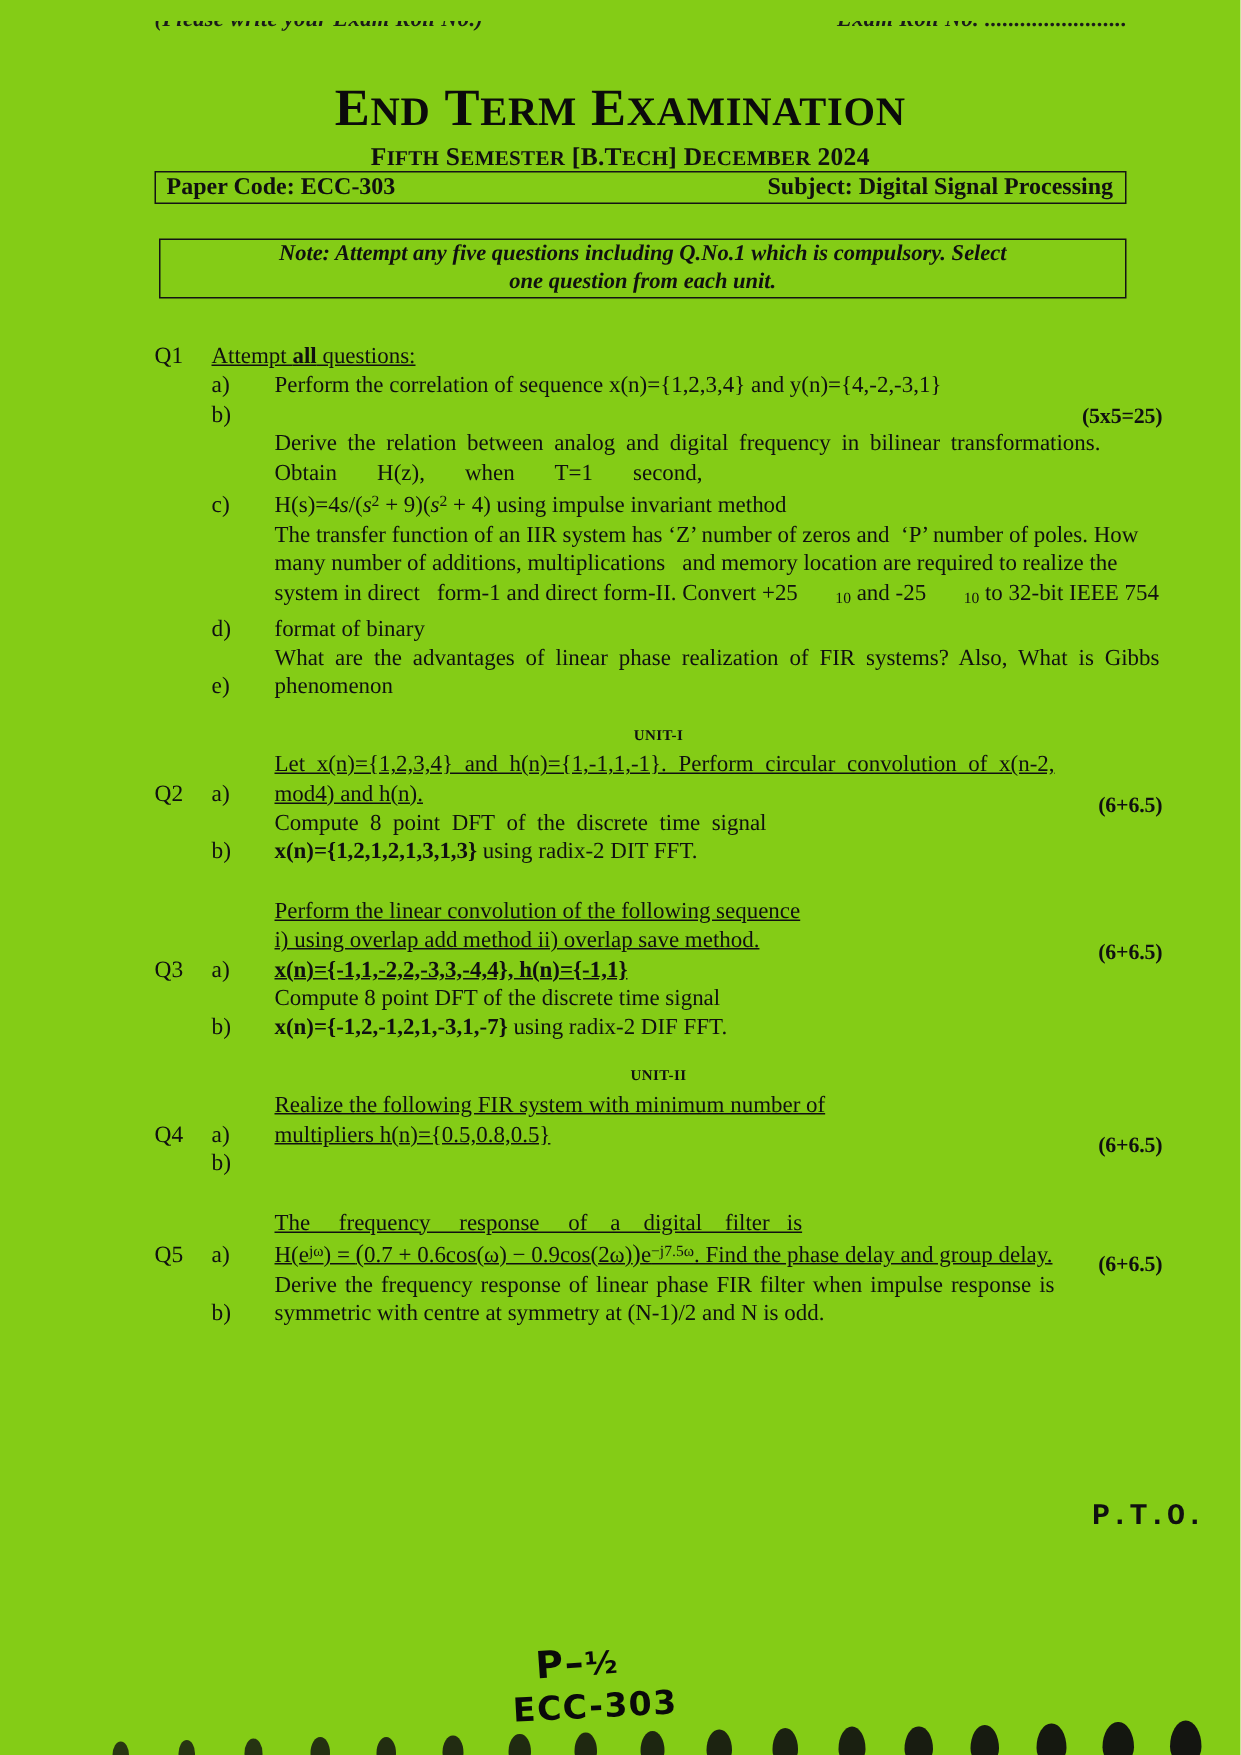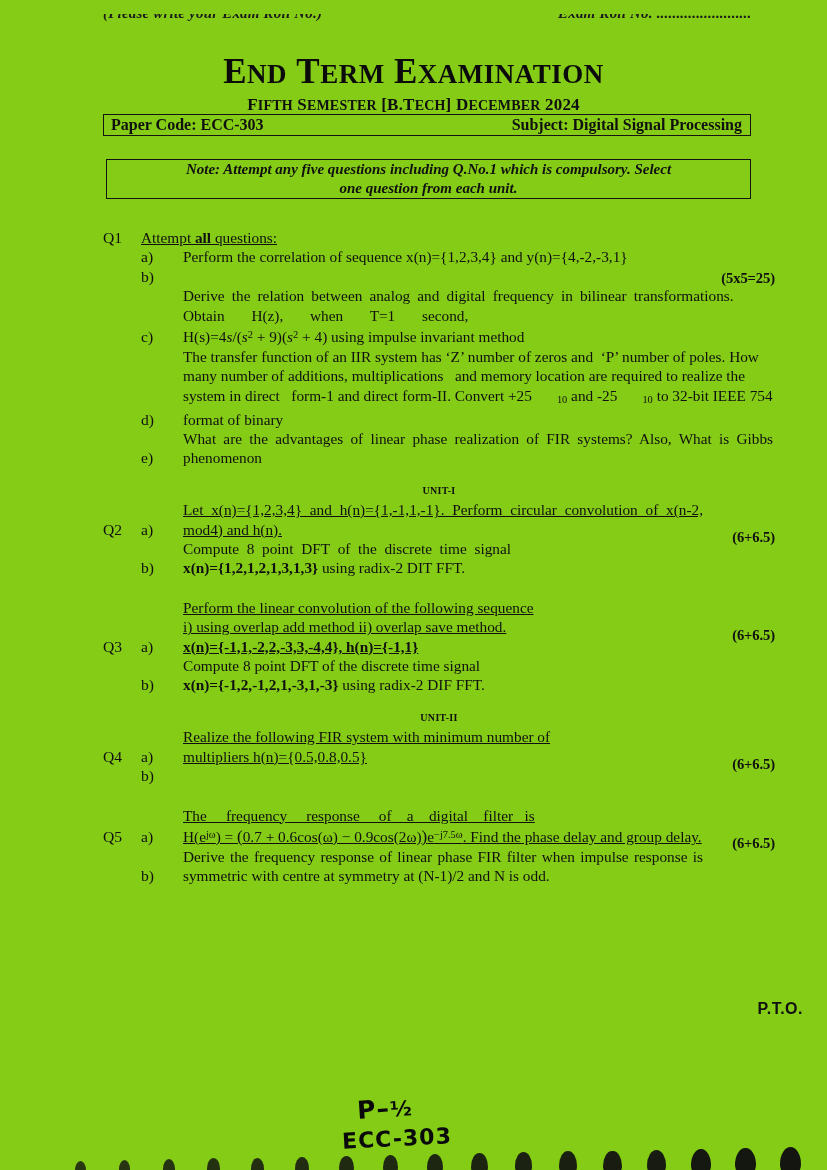--- a/index.html
+++ b/index.html
@@ -183,23 +183,23 @@
   b.bold { font-weight: bold; }
 
   sub { font-size: 68%; vertical-align: -.25em; margin-left: 25px; }
   sup { font-size: 68%; vertical-align: .42em; }
   .ital { font-style: italic; }
 
   .pto {
     position: absolute;
     right: 24px;
     top: 1000px;
-    font-family: Liberation Sans, sans-serif;
-    font-weight: bold;
-    font-size: 16px;
+    font-family: Liberation Mono, monospace;
+    font-weight: bold;
+    font-size: 20px;
     letter-spacing: .5px;
   }
 
   
   .hand {
     position: absolute;
     font-family: "DejaVu Sans", sans-serif;
     color: #0a0a0a;
     font-weight: 600;
     letter-spacing: 1px;
@@ -323,21 +323,21 @@
     <div class="qrow has-marks">
       <span class="qnum">Q3</span>
       <span class="qletter">a)</span>
       <span class="qtext">Perform the linear convolution of the following sequence<br>i) using overlap add method ii) overlap save method.<br><b class="bold">x(n)={-1,1,-2,2,-3,3,-4,4}, h(n)={-1,1}</b></span>
       <span class="qmarks">(6+6.5)</span>
     </div>
 
     <div class="qrow">
       <span class="qnum"></span>
       <span class="qletter">b)</span>
-      <span class="qtext">Compute 8 point DFT of the discrete time signal<br><b class="bold">x(n)={-1,2,-1,2,1,-3,1,-3}</b> using radix-2 DIF FFT.</span>
+      <span class="qtext">Compute 8 point DFT of the discrete time signal<br><b class="bold">x(n)={-1,2,-1,2,1,-3,1,-7}</b> using radix-2 DIF FFT.</span>
     </div>
 
     <div class="gap-m"></div>
 
     <div class="unit-head">UNIT-II</div>
 
     <div class="qrow has-marks">
       <span class="qnum">Q4</span>
       <span class="qletter">a)</span>
       <span class="qtext">Realize the following FIR system with minimum number of<br>multipliers h(n)={0.5,0.8,0.5}</span>

